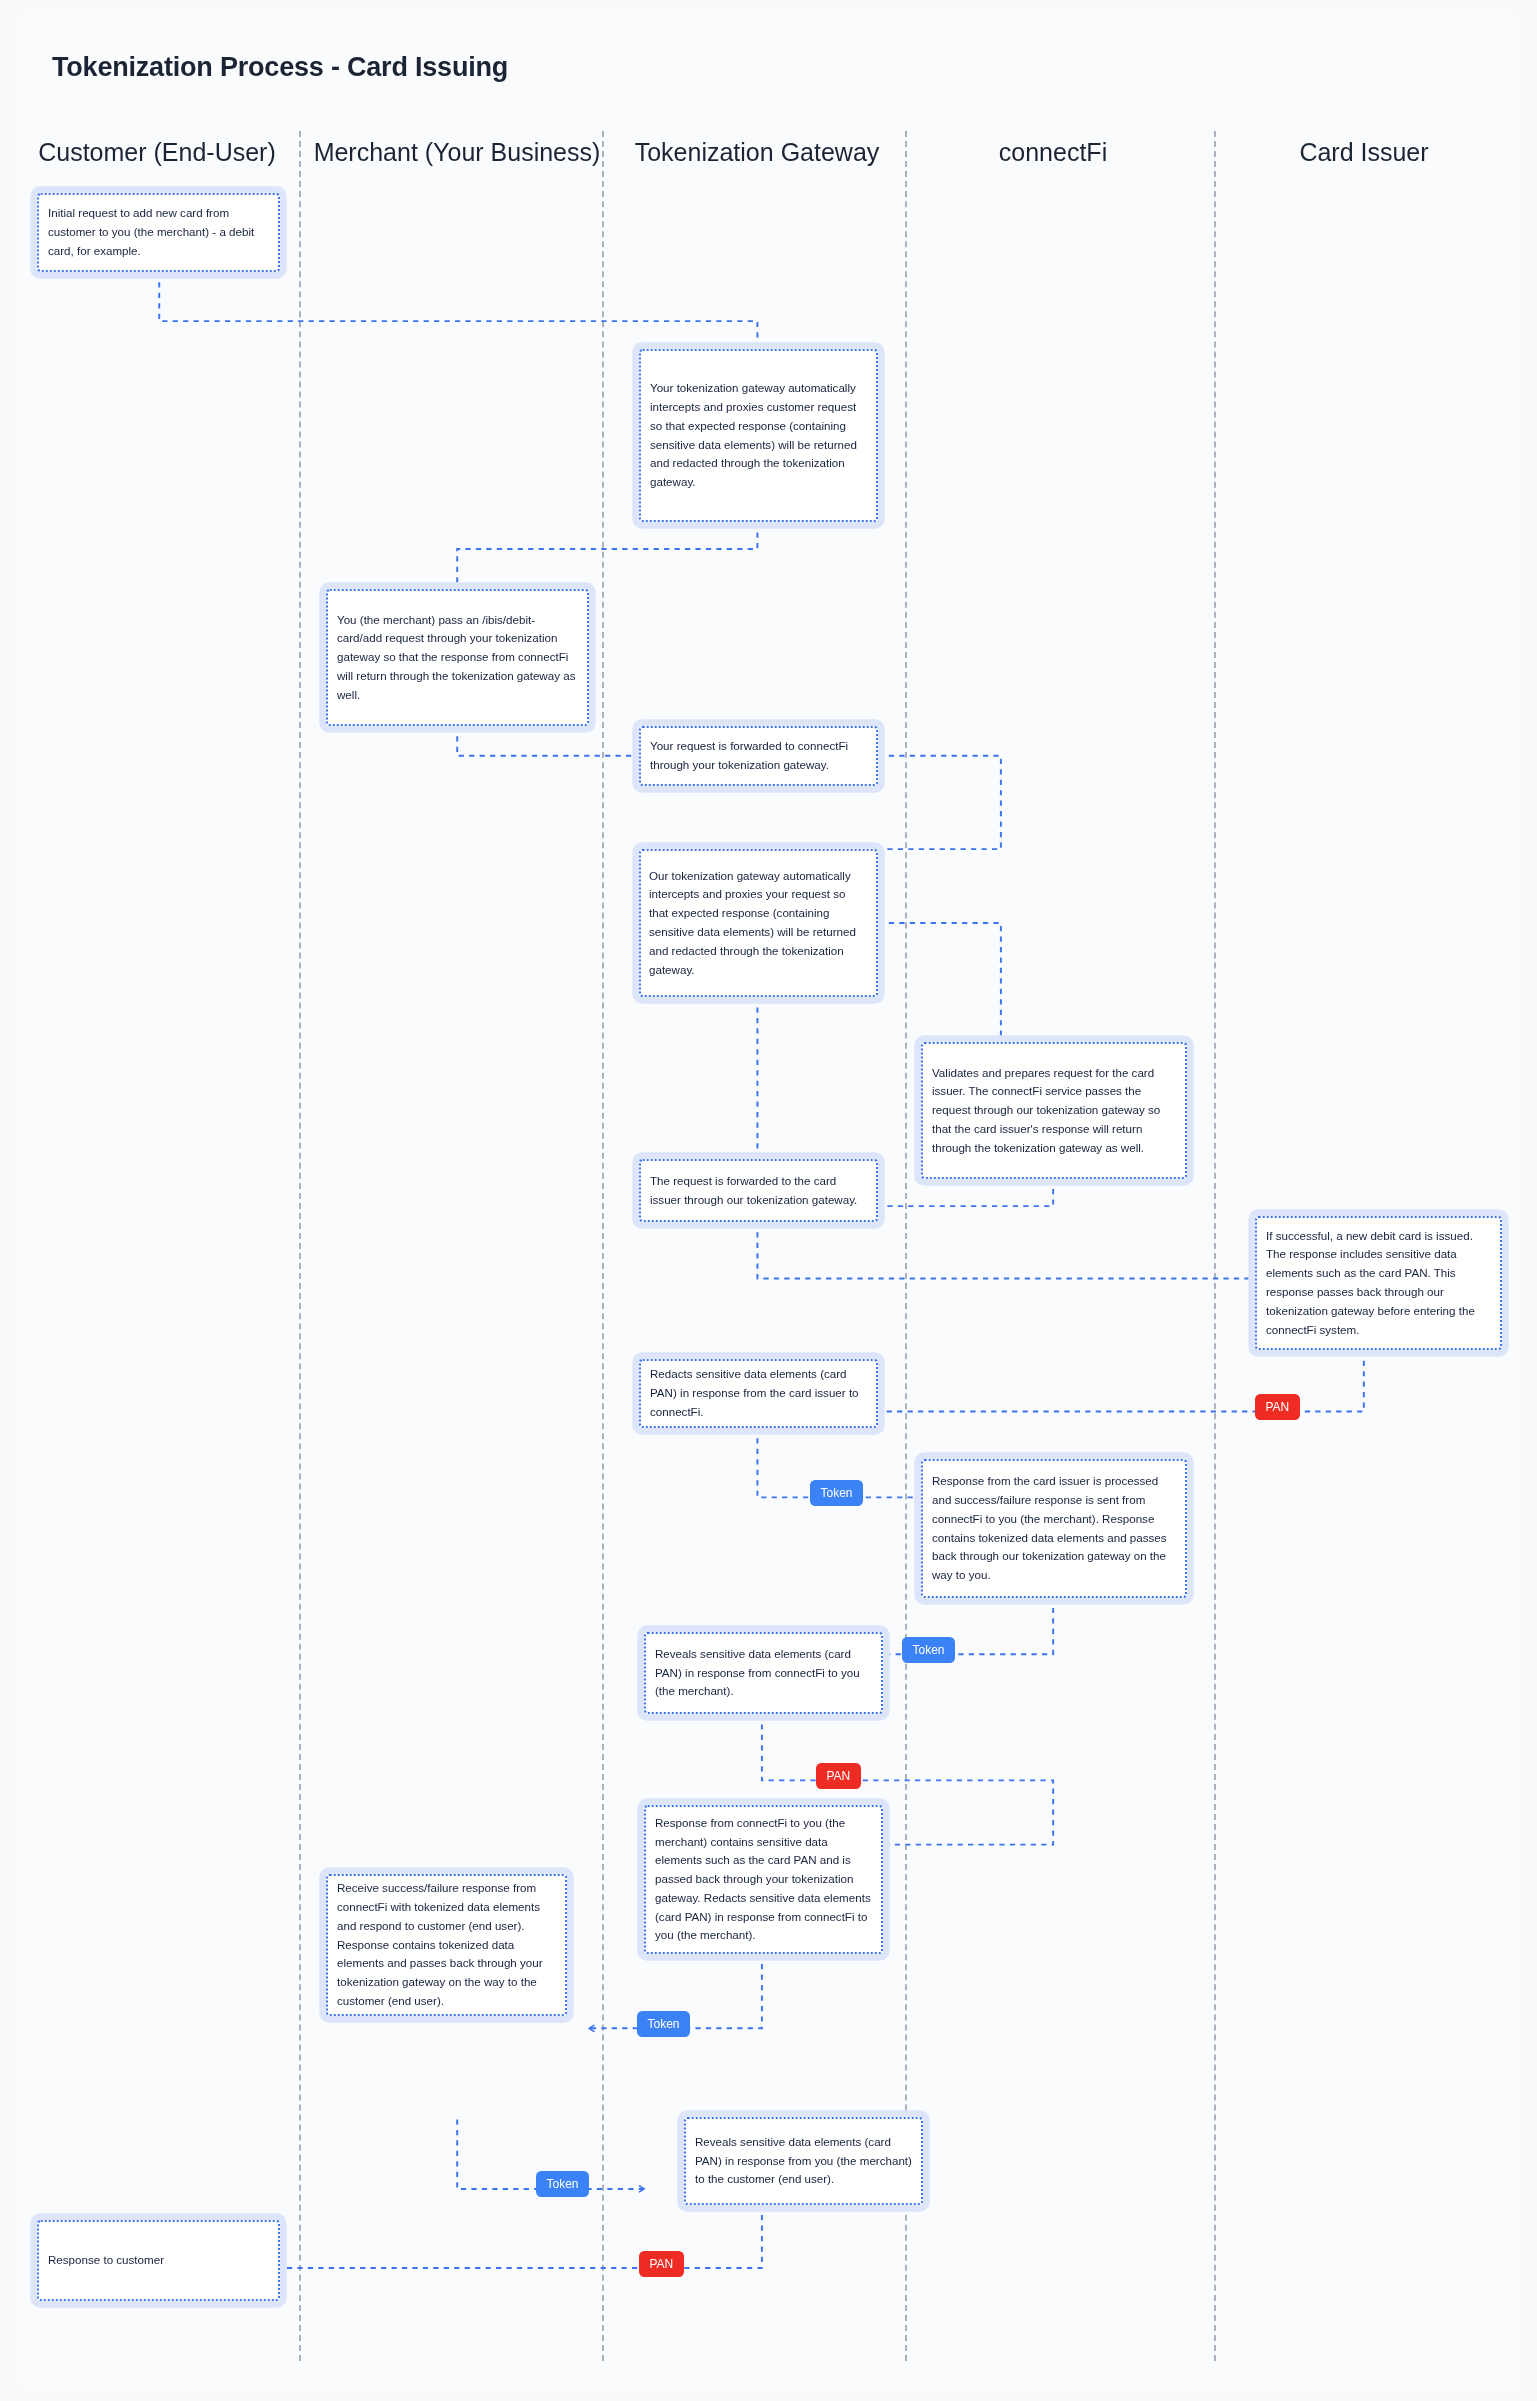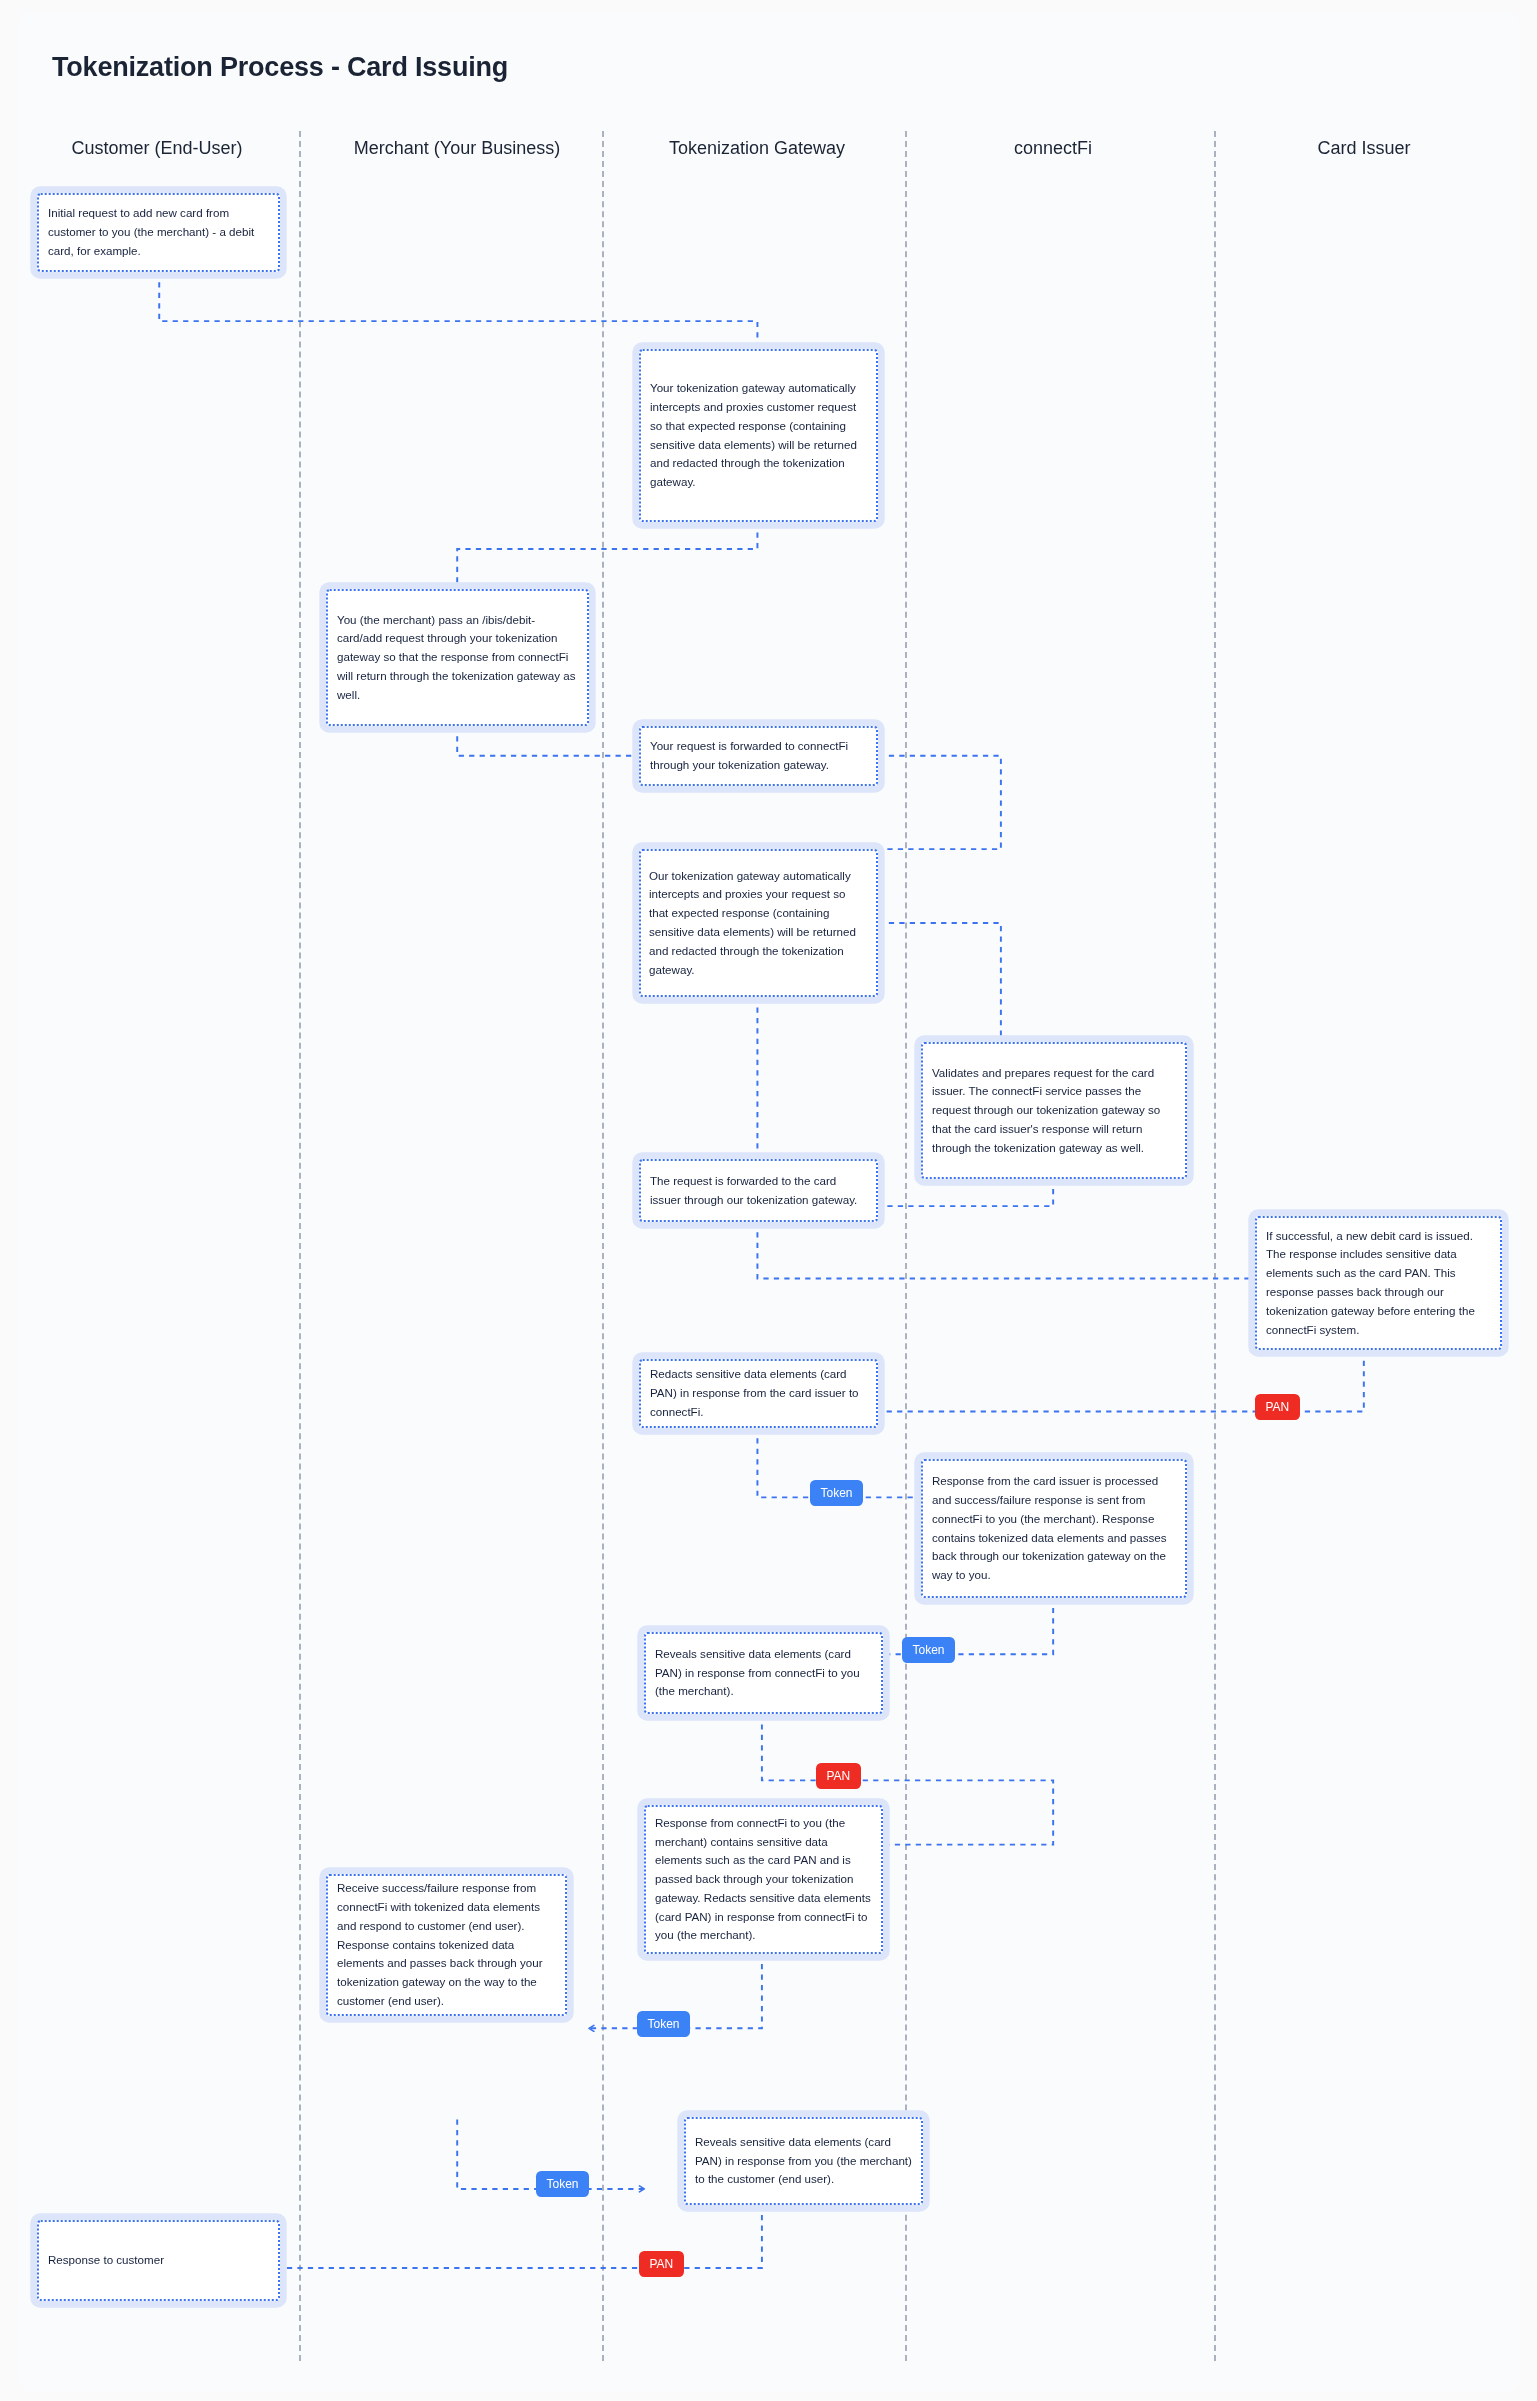--- a/index.html
+++ b/index.html
@@ -26,21 +26,21 @@
     position: absolute;
     left: 52px; top: 52px;
     font-size: 27px;
     font-weight: bold;
     color: #1b2435;
     letter-spacing: -0.2px;
   }
   .lane-header {
     position: absolute;
     top: 138px;
-    font-size: 18px;
+    font-size: 25px;
     color: #1b2435;
     text-align: center;
     white-space: nowrap;
     transform: translateX(-50%);
   }
   .lane-divider {
     position: absolute;
     top: 131px;
     width: 0;
     border-left: 2.2px dashed #aab2c0;

